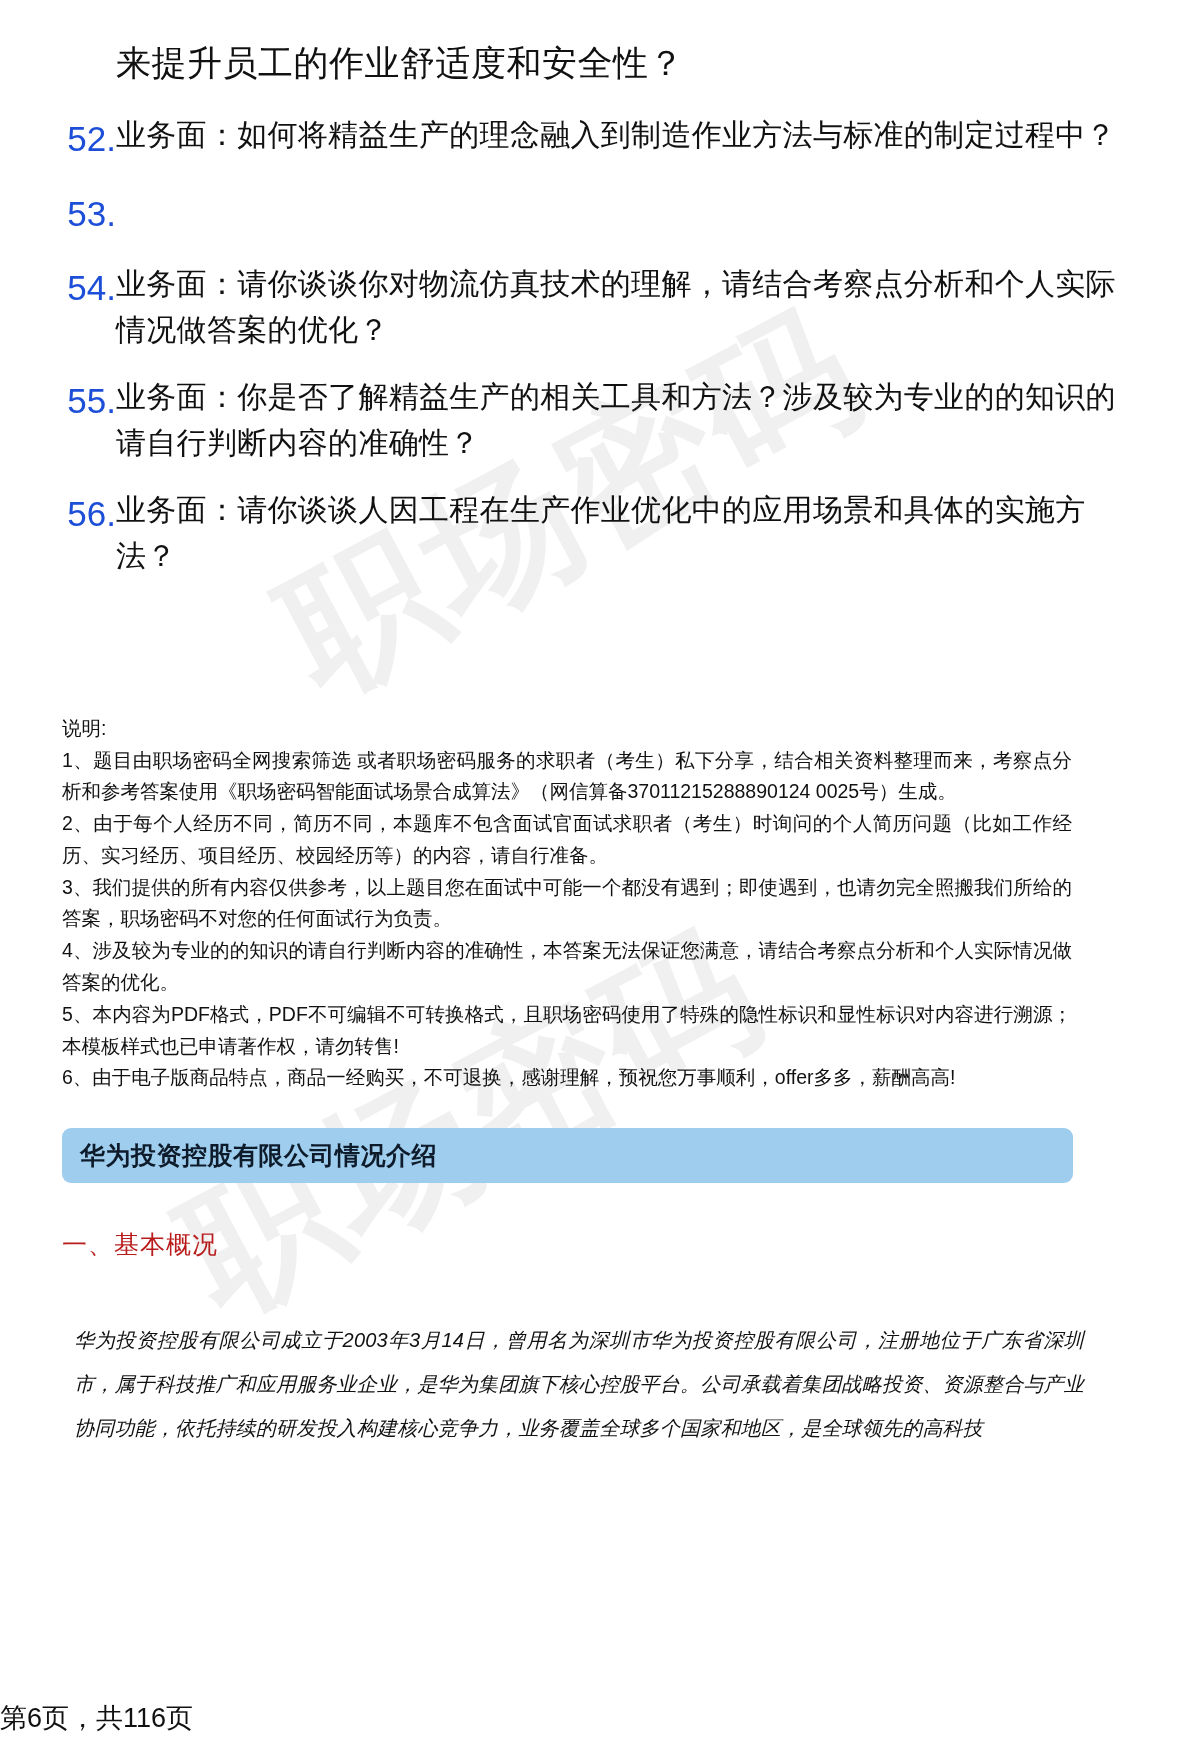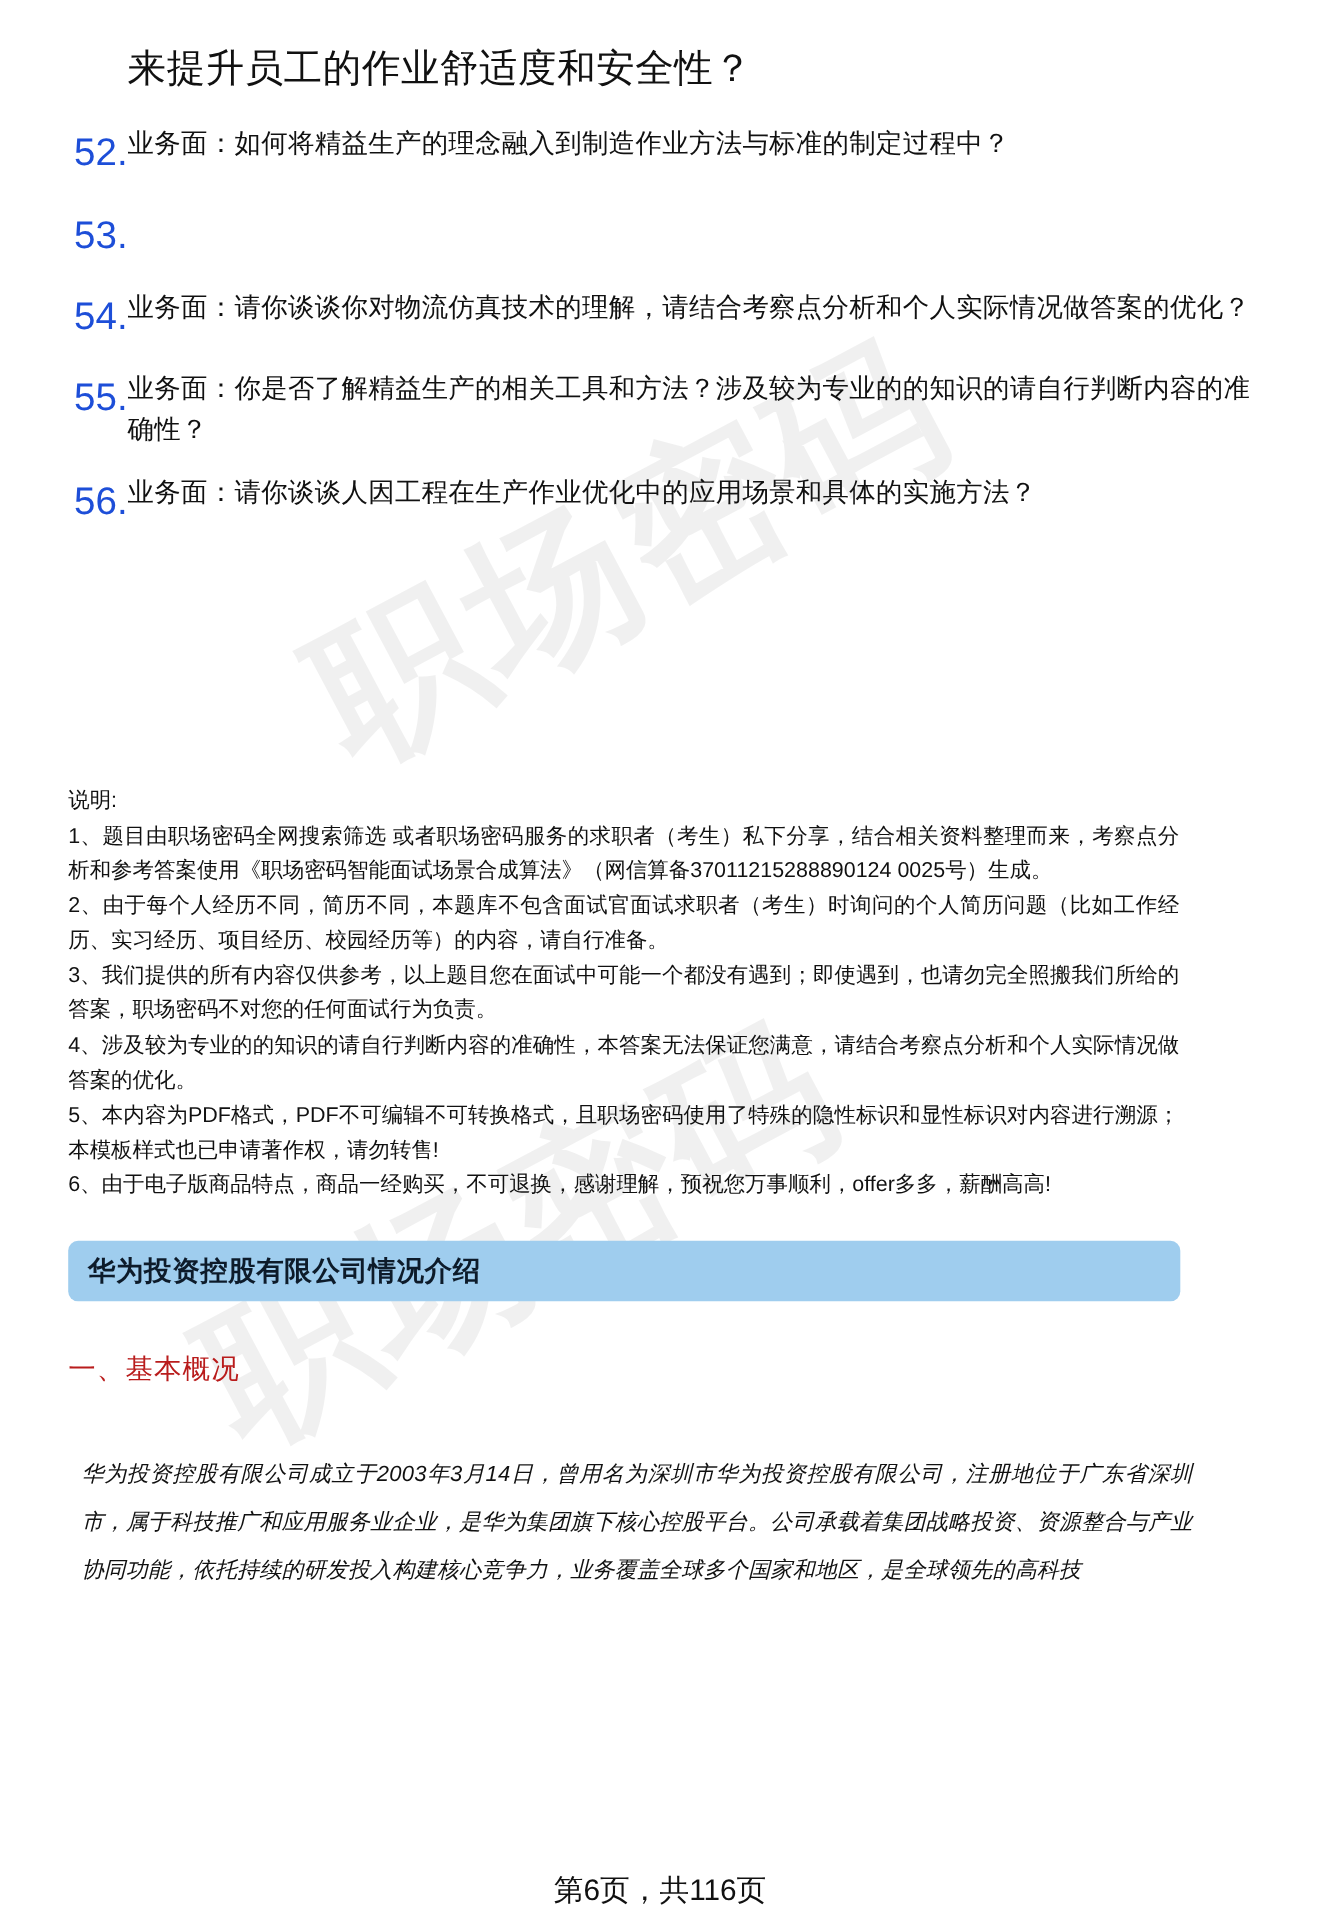--- a/index.html
+++ b/index.html
@@ -87,21 +87,21 @@
   .q-num {
     flex: 0 0 auto;
     width: 72px;
     font-size: 35px;
     line-height: 1.55;
     color: #1d4ed8;
     text-align: right;
   }
   .q-text {
     flex: 1 1 auto;
-    font-size: 24px;
+    font-size: 30px;
     line-height: 1.55;
     color: #111;
     letter-spacing: 0.3px;
   }
 
   
   .notes {
     position: absolute;
     left: 62px;
     top: 713px;
@@ -168,21 +168,21 @@
     margin: 12px;
     font-style: italic;
   }
 
   
   .footer {
     position: absolute;
     left: 0;
     top: 1700px;
     width: 1200px;
-    text-align: center;
+    text-align: left;
     font-size: 27px;
     color: #111;
   }
 </style>
 </head>
 <body>
 
 <div id="watermark-layer">
   <div class="wm-text wm-a">职场密码</div>
   <div class="wm-text wm-b">职场密码</div>

